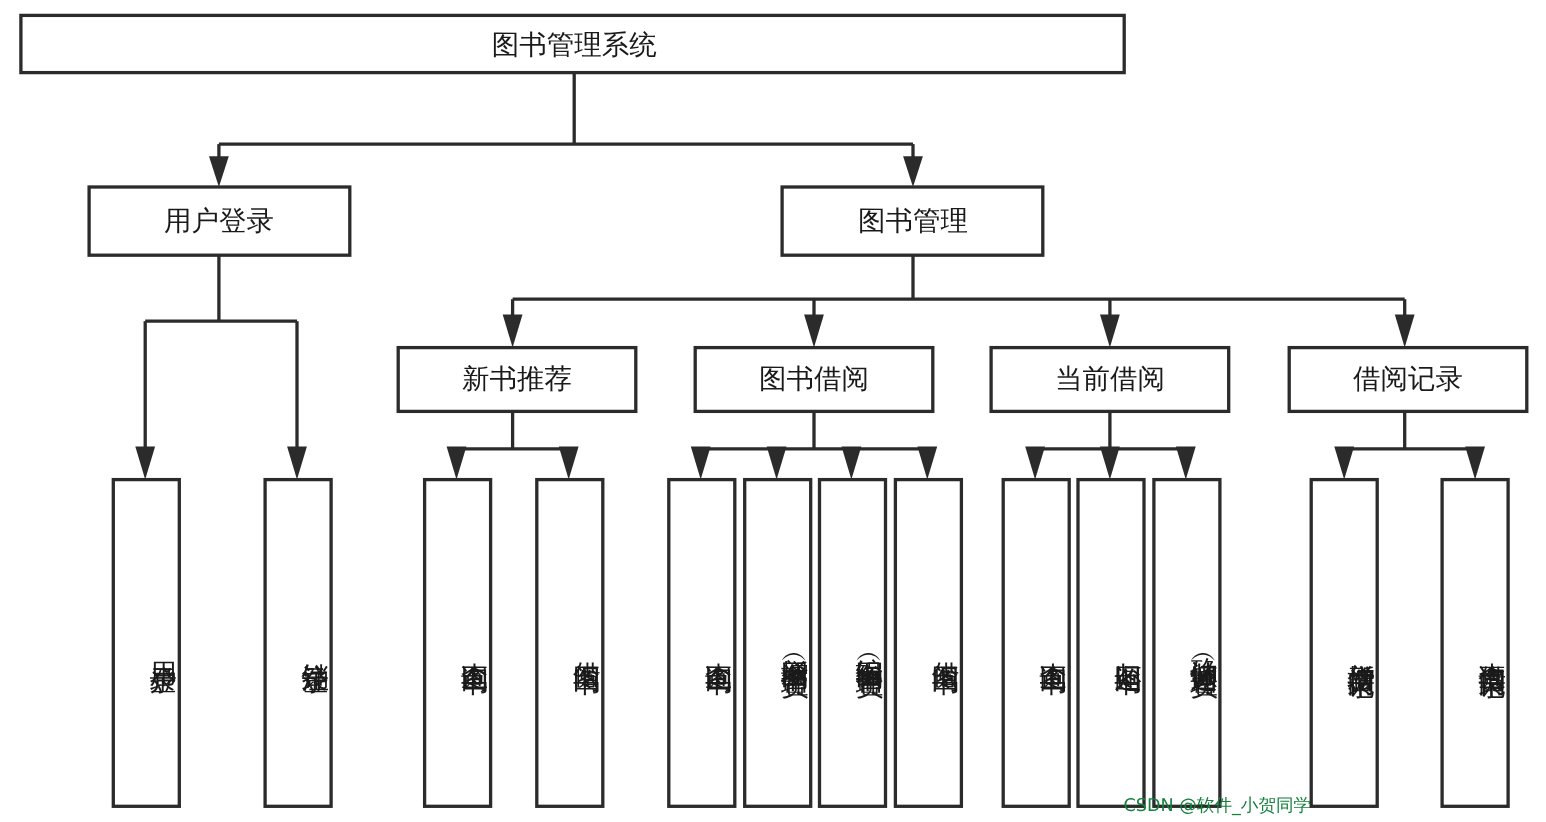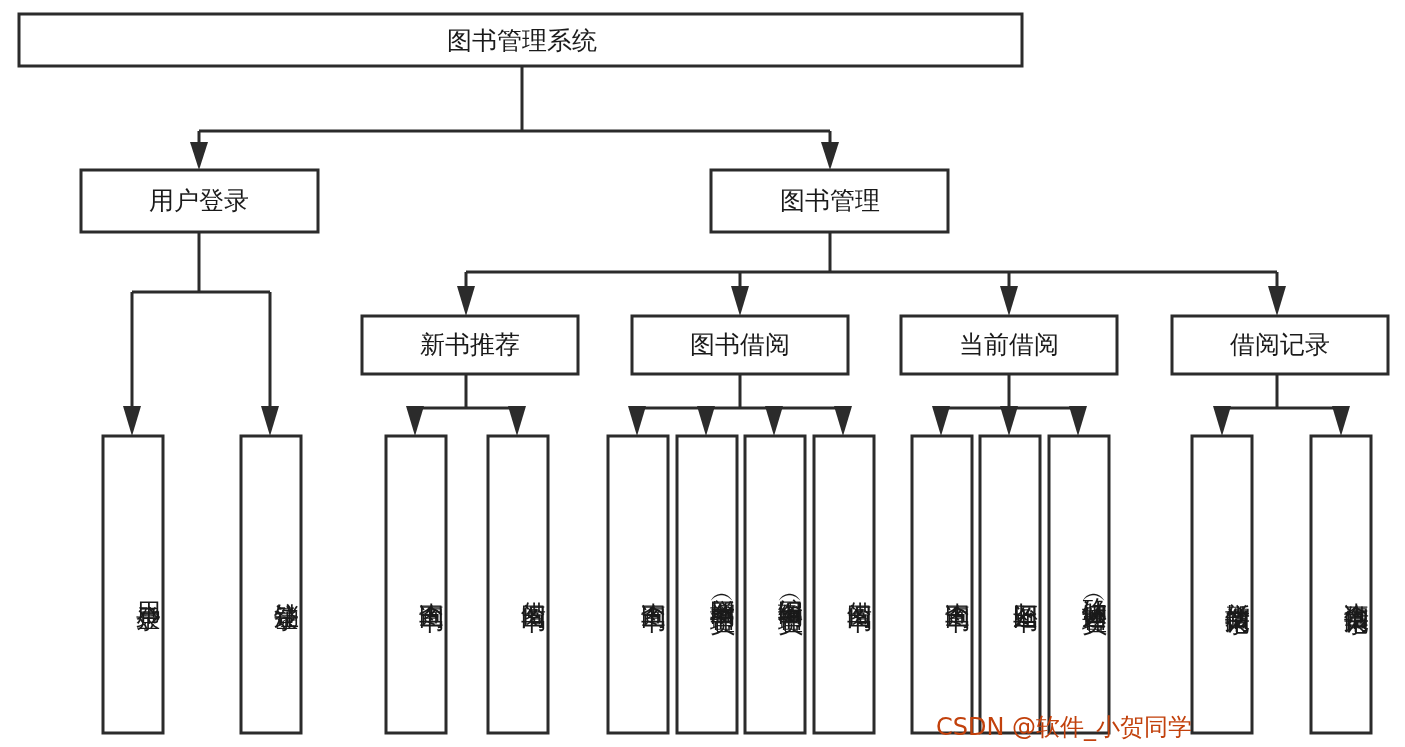--- a/index.html
+++ b/index.html
@@ -33,22 +33,22 @@
     align-items:flex-start;
     justify-content:center;
     white-space:nowrap;
   }
   .edge{stroke:#2b2b2b;stroke-width:3;fill:none;}
   .arrow-head{fill:#2b2b2b;stroke:none;}
   .watermark{
     position:absolute;
     right:8px;bottom:4px;
     font-family:"DejaVu Sans","Liberation Sans",sans-serif;
-    font-size:24px;
-    color:#c2410c;
+    font-size:16px;
+    color:#15803d;
     white-space:nowrap;
     pointer-events:none;
   }
 </style>
 </head>
 <body>
 
 <div id="diagram-root">
 
   <svg id="tree" viewBox="0 0 1405 747">

